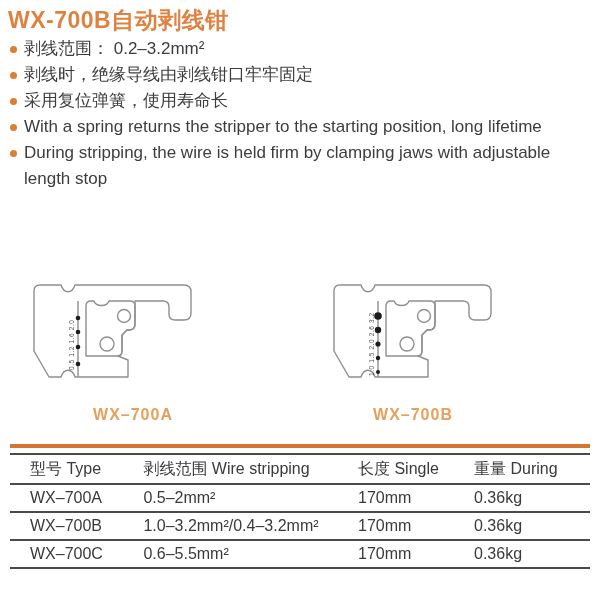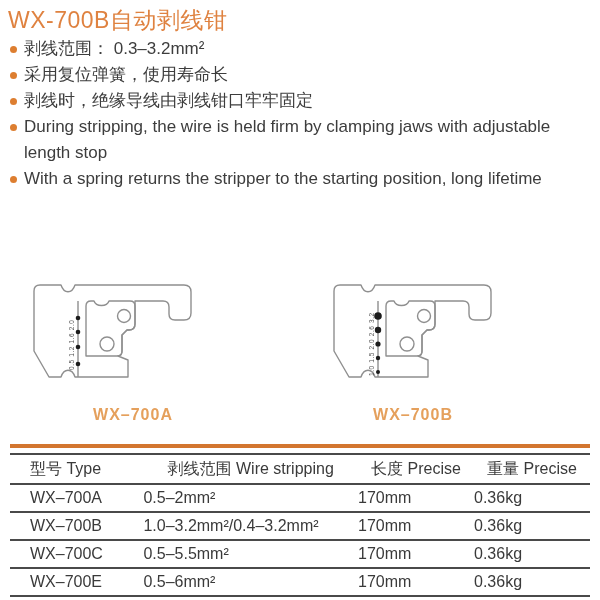--- a/index.html
+++ b/index.html
@@ -5,21 +5,21 @@
   html,body{margin:0;padding:0;}
   body{
     width:600px;height:600px;background:#ffffff;
     font-family:"Liberation Sans","DejaVu Sans",sans-serif;
     color:#3d3d3d;overflow:hidden;position:relative;
   }
   .page{position:absolute;inset:0;background:#ffffff;}
 
   .title{
     position:absolute;left:8px;top:5px;
-    font-size:23px;font-weight:normal;color:#df8240;letter-spacing:0.5px;
+    font-size:23px;font-weight:bold;color:#df8240;letter-spacing:0.5px;
   }
 
   .features{position:absolute;left:10px;top:36px;width:572px;}
   .feature{
     position:relative;padding-left:14px;
     font-size:17px;line-height:26px;color:#3d3d3d;
   }
   .feature::before{
     content:"";position:absolute;left:0;top:10px;
     width:7px;height:7px;border-radius:50%;background:#dd7e30;
@@ -43,46 +43,46 @@
   .table-wrap{
     position:absolute;left:10px;top:444px;width:580px;
     border-top:4px solid #d3762f;padding-top:5px;
   }
   table{
     width:100%;border-collapse:collapse;table-layout:fixed;
     font-size:16px;color:#3a3a3a;
   }
   thead th{
     font-weight:normal;border-top:2px solid #4a4a4a;border-bottom:2px solid #4a4a4a;
-    height:28px;padding:0;text-align:center;
+    height:28px;padding:0;text-align:left;
   }
   tbody td{
     border-bottom:2px solid #4a4a4a;height:26px;padding:0;text-align:left;
   }
   th.col-type,td.col-type{text-align:left;padding-left:20px;}
   col.c1{width:23%;}col.c2{width:37%;}col.c3{width:20%;}col.c4{width:20%;}
 
   .stroke{fill:none;stroke:#8f8f8f;stroke-width:1.4;stroke-linejoin:round;}
   .dot{fill:#1c1c1c;stroke:none;}
   .scale-text{fill:#555;font-size:6.5px;letter-spacing:0.6px;}
   .wire-label{fill:#6a6a6a;font-size:7.5px;}
 </style>
 </head>
 <body>
 
 <div class="page">
 
   <div class="title">WX-700B自动剥线钳</div>
 
   <div class="features">
-    <div class="feature">剥线范围： 0.3–3.2mm²</div>
+    <div class="feature">剥线范围： 0.2–3.2mm²</div>
+    <div class="feature">剥线时，绝缘导线由剥线钳口牢牢固定</div>
     <div class="feature">采用复位弹簧，使用寿命长</div>
-    <div class="feature">剥线时，绝缘导线由剥线钳口牢牢固定</div>
+    <div class="feature">With a spring returns the stripper to the starting position, long lifetime</div>
     <div class="feature">During stripping, the wire is held firm by clamping jaws with adjustable length stop</div>
-    <div class="feature">With a spring returns the stripper to the starting position, long lifetime</div>
   </div>
 
   <div class="diagram left">
     <svg viewBox="0 0 235 120">
       <path class="stroke" d="M 12,5 L 33,5 C 36,14 44,14 47,5 L 156,5 Q 163,5 163,12 L 163,33 Q 163,40 156,40 L 147,40 Q 141,40 141,34 L 141,27 Q 141,21 135,21 L 107,21 L 107,44 Q 107,50 101,50 L 99,50 L 94,55 L 94,71 Q 94,76 90,76 L 100,80 L 100,97 L 47,97 C 44,88 36,88 33,97 L 21,97 L 6,71 L 6,11 Q 6,5 12,5 Z"></path>
       <path class="stroke" d="M 58,76 L 58,26 Q 58,21 63,21 L 66,21 C 68,27 79,27 81,21 L 102,21 Q 107,21 107,26 L 107,44 Q 107,50 101,50 L 99,50 L 94,55 L 94,71 Q 94,76 89,76 Z"></path>
       <circle class="stroke" cx="96" cy="36" r="6.5"></circle>
       <circle class="stroke" cx="79" cy="64" r="7"></circle>
       <line class="stroke" x1="50" y1="21" x2="50" y2="97"></line>
       <circle class="dot" cx="50" cy="38" r="2.3"></circle>
@@ -118,46 +118,40 @@
       <colgroup>
           <col class="c1">
           <col class="c2">
           <col class="c3">
           <col class="c4">
         </colgroup>
       <thead>
         <tr>
           <th class="col-type">型号 Type</th>
           <th>剥线范围 Wire stripping</th>
-          <th>长度 Precise</th>
-          <th>重量 Precise</th>
+          <th>长度 Single</th>
+          <th>重量 During</th>
         </tr>
       </thead>
       <tbody>
         <tr>
           <td class="col-type">WX–700A</td>
           <td>0.5–2mm²</td>
           <td>170mm</td>
           <td>0.36kg</td>
         </tr>
         <tr>
           <td class="col-type">WX–700B</td>
           <td>1.0–3.2mm²/0.4–3.2mm²</td>
           <td>170mm</td>
           <td>0.36kg</td>
         </tr>
         <tr>
           <td class="col-type">WX–700C</td>
-          <td>0.5–5.5mm²</td>
-          <td>170mm</td>
-          <td>0.36kg</td>
-        </tr>
-        <tr>
-          <td class="col-type">WX–700E</td>
-          <td>0.5–6mm²</td>
+          <td>0.6–5.5mm²</td>
           <td>170mm</td>
           <td>0.36kg</td>
         </tr>
       </tbody>
     </table>
   </div>
 
 </div>
 
 </body></html>

